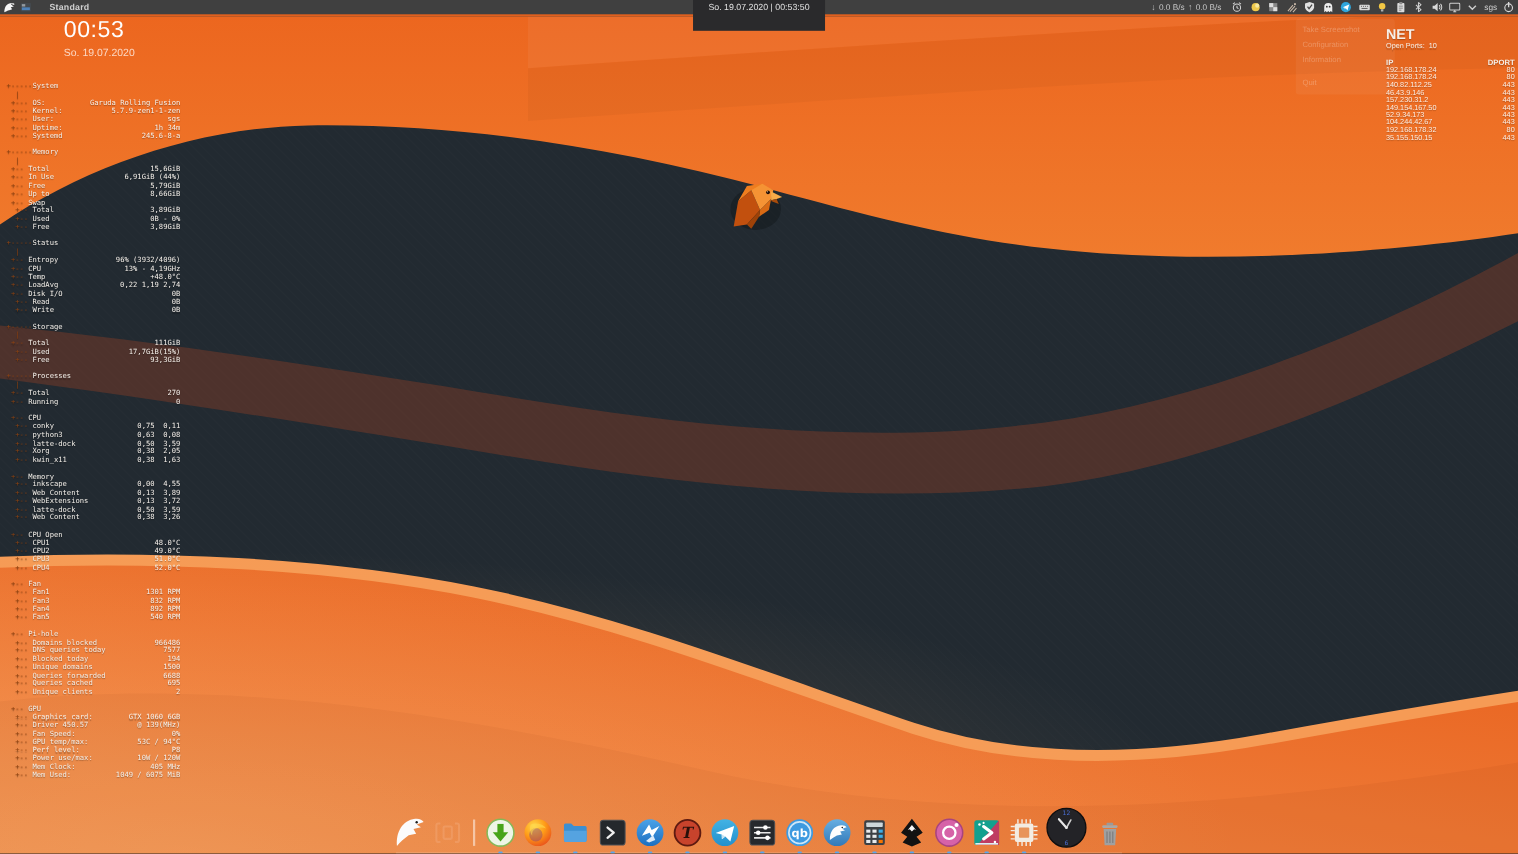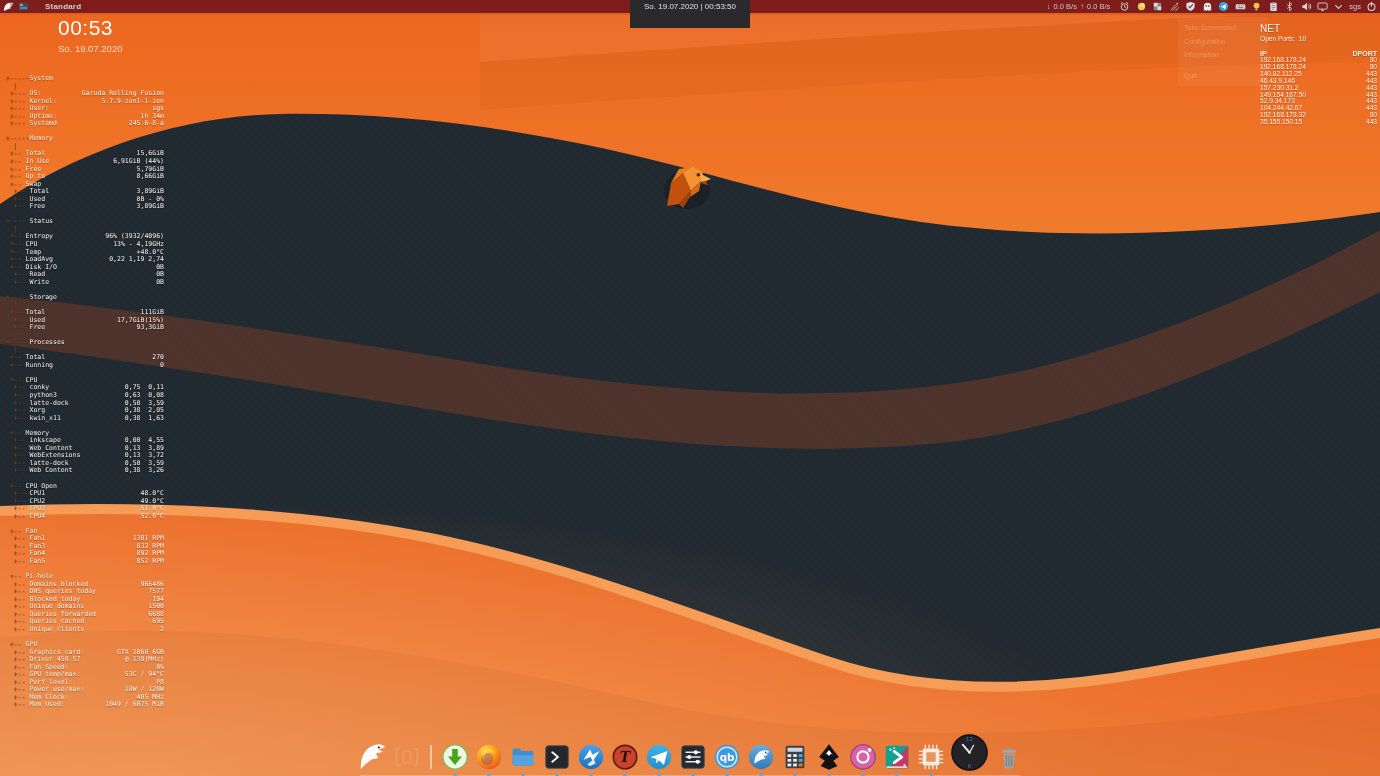--- a/index.html
+++ b/index.html
@@ -1,21 +1,21 @@
 <!DOCTYPE html>
 <html><head>
 <meta charset="utf-8">
 <style>
   html,body{margin:0;padding:0;}
   body{width:1380px;height:776px;overflow:hidden;background:#141a1e;font-family:"Liberation Sans",sans-serif;}
   #stage{position:relative;width:1380px;height:776px;overflow:hidden;}
   
   #wallpaper{position:absolute;left:0;top:0;width:1380px;height:776px;}
   
-  #panel{position:absolute;top:0;left:0;right:0;height:13px;background:#7f1d1d;border-bottom:2px solid #e0601e;z-index:20;color:#d6d6d6;}
+  #panel{position:absolute;top:0;left:0;right:0;height:13px;background:#404040;border-bottom:2px solid #e0601e;z-index:20;color:#d6d6d6;}
   .panel-left{position:absolute;left:3px;top:0;height:13px;display:flex;align-items:center;gap:4px;}
   .p-ico{width:11px;height:11px;display:inline-block;}
   .p-ico svg{width:100%;height:100%;display:block;}
   .panel-title{font-size:8px;font-weight:bold;color:#cfcfcf;margin-left:12px;letter-spacing:.2px;}
   .panel-clock{position:absolute;left:50%;transform:translateX(-50%);top:0;height:28px;line-height:13px;padding:0 14px;background:#2a2a2c;font-size:8px;color:#e2e2e2;}
   .panel-right{position:absolute;right:3px;top:0;height:13px;display:flex;align-items:center;gap:5px;font-size:7.5px;color:#c6c6c6;}
   .net-speed{display:flex;align-items:center;gap:3px;margin-right:4px;}
   .net-speed .arr{font-size:8px;color:#bdbdbd;}
   #tray{display:flex;align-items:center;gap:5.5px;}
   .tricon{width:11px;height:11px;display:inline-block;}
@@ -26,21 +26,21 @@
   #clock-time{font-size:21px;color:#fefefe;font-weight:400;letter-spacing:.5px;}
   #clock-date{font-size:9.5px;color:rgba(255,236,226,.85);margin-top:3px;}
   
   #conky{position:absolute;top:75px;left:6px;width:158px;z-index:5;font-family:"DejaVu Sans Mono",monospace;font-size:6.5px;line-height:7.55px;color:#f3efe9;text-shadow:0 1px 1px rgba(0,0,0,.35);}
   .c-row{display:flex;justify-content:space-between;white-space:pre;}
   .c-tree{color:#8f4210;}
   .c-lbl{color:#f3efe9;}
   .c-val{color:#f7f2ec;}
   
   #net-widget{position:absolute;top:23px;left:1260px;width:117px;z-index:5;font-size:6.6px;color:#f6efe8;text-shadow:0 1px 1px rgba(0,0,0,.25);}
-  .net-title{font-size:10px;font-weight:normal;}
+  .net-title{font-size:13px;font-weight:bold;}
   .net-ports{margin-top:1px;}
   .net-head{display:flex;justify-content:space-between;font-weight:bold;font-size:7px;margin-top:8px;}
   .net-row{display:flex;justify-content:space-between;line-height:6.9px;color:rgba(255,246,238,.95);}
   
   #fade-menu{position:absolute;left:1178px;top:17px;width:78px;z-index:4;background:rgba(255,255,255,.05);border-radius:3px;padding:4px 6px;}
   .fade-item{font-size:7px;line-height:13.5px;color:rgba(255,240,230,.28);white-space:nowrap;}
   .fade-item.quit-gap{margin-top:7px;}
   
   #eagle{position:absolute;left:660px;top:162px;width:52px;height:50px;z-index:3;}
   
@@ -350,21 +350,21 @@
       <div class="c-row"><span><span class="c-tree"> +-- </span><span class="c-lbl">CPU Open</span></span></div>
       <div class="c-row"><span><span class="c-tree">  +-- </span><span class="c-lbl">CPU1</span></span><span class="c-val">48.0°C</span></div>
       <div class="c-row"><span><span class="c-tree">  +-- </span><span class="c-lbl">CPU2</span></span><span class="c-val">49.0°C</span></div>
       <div class="c-row"><span><span class="c-tree">  +-- </span><span class="c-lbl">CPU3</span></span><span class="c-val">51.0°C</span></div>
       <div class="c-row"><span><span class="c-tree">  +-- </span><span class="c-lbl">CPU4</span></span><span class="c-val">52.0°C</span></div>
       <div class="c-row">&nbsp;</div>
       <div class="c-row"><span><span class="c-tree"> +-- </span><span class="c-lbl">Fan</span></span></div>
       <div class="c-row"><span><span class="c-tree">  +-- </span><span class="c-lbl">Fan1</span></span><span class="c-val">1301 RPM</span></div>
       <div class="c-row"><span><span class="c-tree">  +-- </span><span class="c-lbl">Fan3</span></span><span class="c-val">832 RPM</span></div>
       <div class="c-row"><span><span class="c-tree">  +-- </span><span class="c-lbl">Fan4</span></span><span class="c-val">892 RPM</span></div>
-      <div class="c-row"><span><span class="c-tree">  +-- </span><span class="c-lbl">Fan5</span></span><span class="c-val">852 RPM</span></div>
+      <div class="c-row"><span><span class="c-tree">  +-- </span><span class="c-lbl">Fan5</span></span><span class="c-val">540 RPM</span></div>
       <div class="c-row">&nbsp;</div>
       <div class="c-row"><span><span class="c-tree"> +-- </span><span class="c-lbl">Pi-hole</span></span></div>
       <div class="c-row"><span><span class="c-tree">  +-- </span><span class="c-lbl">Domains blocked</span></span><span class="c-val">966486</span></div>
       <div class="c-row"><span><span class="c-tree">  +-- </span><span class="c-lbl">DNS queries today</span></span><span class="c-val">7577</span></div>
       <div class="c-row"><span><span class="c-tree">  +-- </span><span class="c-lbl">Blocked today</span></span><span class="c-val">194</span></div>
       <div class="c-row"><span><span class="c-tree">  +-- </span><span class="c-lbl">Unique domains</span></span><span class="c-val">1500</span></div>
       <div class="c-row"><span><span class="c-tree">  +-- </span><span class="c-lbl">Queries forwarded</span></span><span class="c-val">6688</span></div>
       <div class="c-row"><span><span class="c-tree">  +-- </span><span class="c-lbl">Queries cached</span></span><span class="c-val">695</span></div>
       <div class="c-row"><span><span class="c-tree">  +-- </span><span class="c-lbl">Unique clients</span></span><span class="c-val">2</span></div>
       <div class="c-row">&nbsp;</div>

